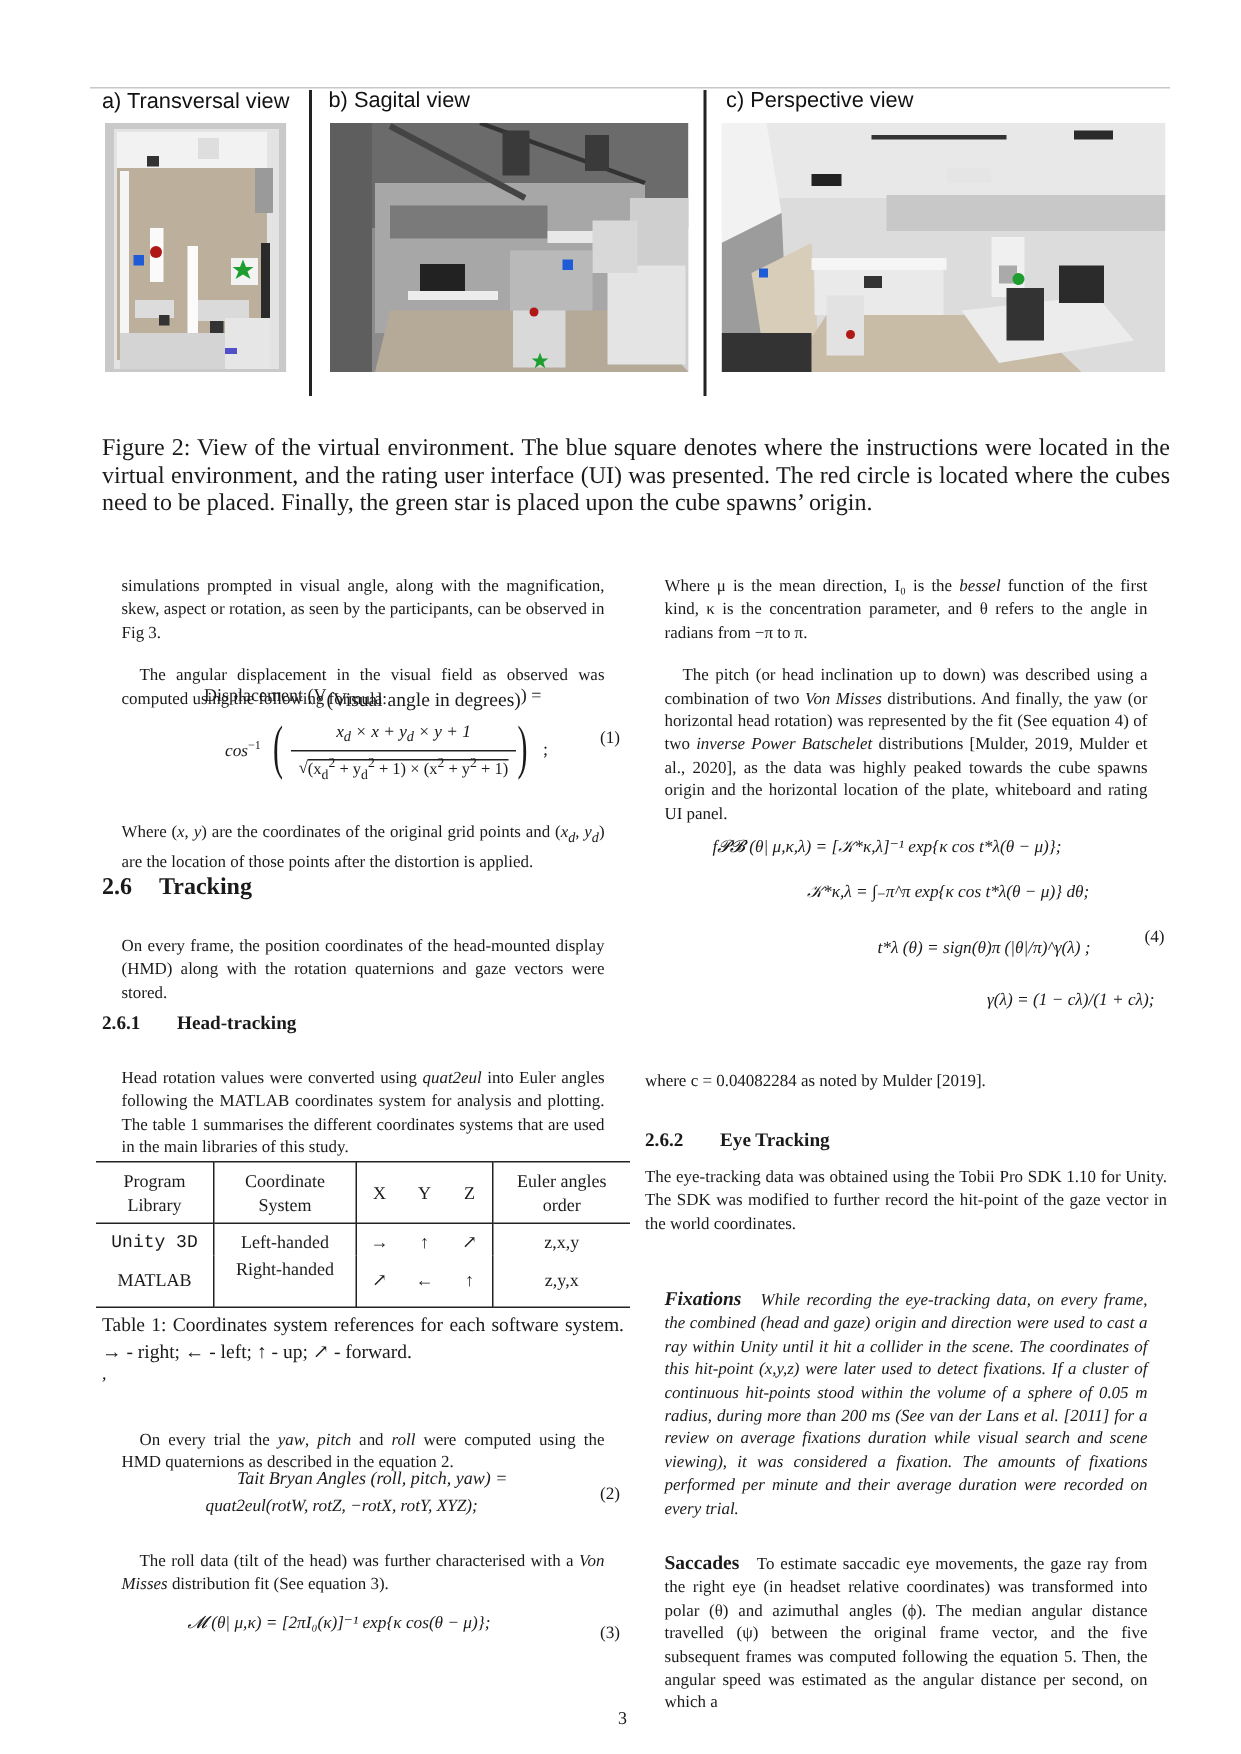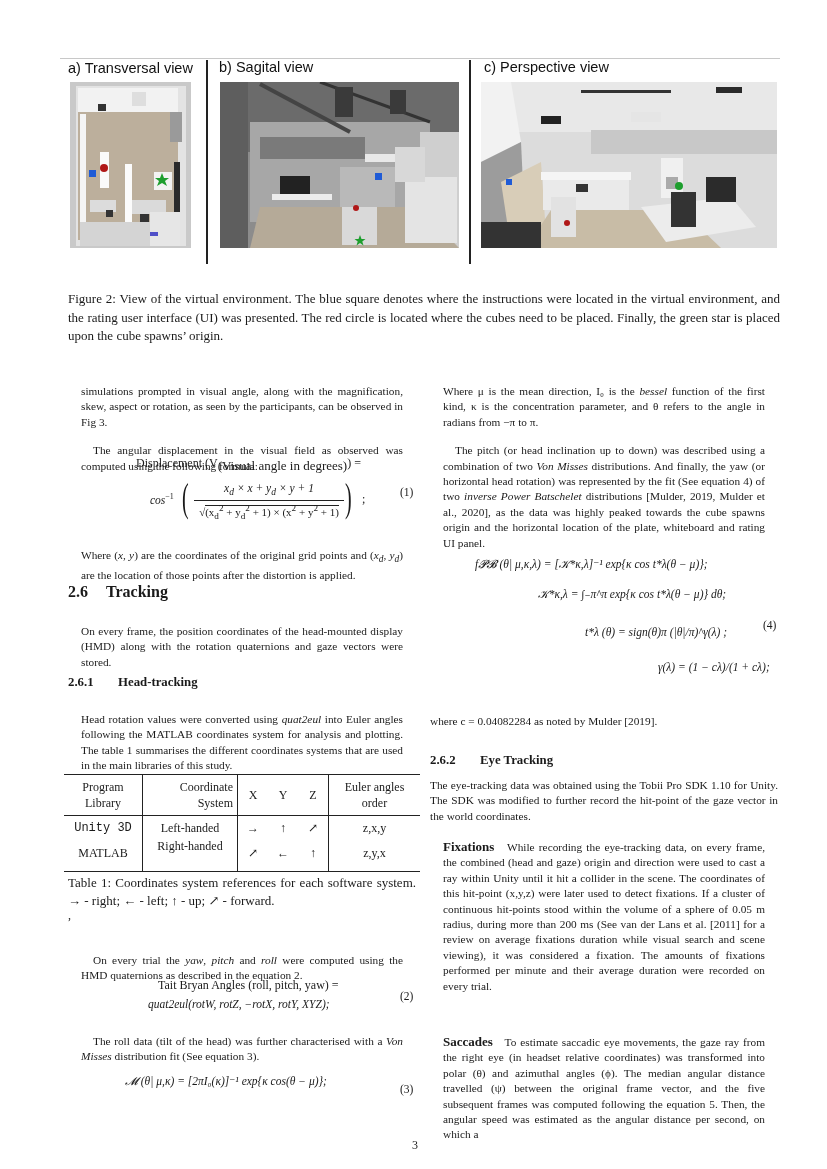--- a/index.html
+++ b/index.html
@@ -4,21 +4,21 @@
 <style>
   html,body{margin:0;padding:0;background:#fff;}
   body{width:827px;height:1169px;position:relative;overflow:hidden;font-family:"Liberation Serif","DejaVu Serif",serif;color:#1a1a1a;}
   .abs{position:absolute;}
   
   .fig-topline{left:60px;top:58px;width:720px;height:1px;background:#c8c8c8;}
   .fig-sep{width:2px;background:#222;}
   .panel-label{font-family:"Liberation Sans","DejaVu Sans",sans-serif;font-size:14.5px;color:#111;white-space:nowrap;}
   .render{overflow:hidden;}
   .render svg{display:block;}
-  .caption{left:68px;top:290px;width:712px;font-size:13px;line-height:18.5px;text-align:justify;}
+  .caption{left:68px;top:290px;width:712px;font-size:16px;line-height:18.5px;text-align:justify;}
   
   .col{font-size:11.3px;line-height:15.4px;text-align:justify;}
   .col p{margin:13px;}
   .ind{text-indent:12px;}
   h2.sec{font-size:16px;font-weight:bold;margin:0;}
   h3.sub{font-size:12.8px;font-weight:bold;margin:0;}
   .num{display:inline-block;width:38px;}
   .num2{display:inline-block;width:50px;}
   .eq{font-style:italic;font-size:11.5px;white-space:nowrap;}
   .eqnum{font-size:11.5px;}
@@ -165,21 +165,21 @@
 
 <div class="abs col" style="left:68px;top:699px;width:348px;">
   <p><span>Head rotation values were converted using </span><i>quat2eul</i><span> into Euler angles following the MATLAB coordinates system for analysis and plotting. The table 1 summarises the different coordinates systems that are used in the main libraries of this study.</span></p>
 </div>
 
 <div class="abs" style="left:64px;top:774px;">
   <table class="t1">
     <tbody>
         <tr class="top hdr">
       <td class="vr" style="width:70px;"><span>Program</span><br><span>Library</span></td>
-      <td class="vr" style="width:86px;text-align:right;"><span>Coordinate</span><br><span>System</span></td>
+      <td class="vr" style="width:86px;"><span>Coordinate</span><br><span>System</span></td>
       <td style="width:22px;">X</td>
       <td style="width:22px;">Y</td>
       <td class="vr" style="width:22px;">Z</td>
       <td><span>Euler angles</span><br><span>order</span></td>
     </tr>
     <tr>
       <td class="vr" style="padding-top:4px;font-family:Liberation Mono, monospace;">Unity 3D</td>
       <td class="vr" style="padding-top:4px;">Left-handed</td>
       <td style="padding-top:4px;">→</td>
       <td style="padding-top:4px;">↑</td>
@@ -198,22 +198,22 @@
     </table>
 </div>
 
 <div class="abs" style="left:68px;top:874px;width:348px;font-size:13px;line-height:18px;text-align:justify;">Table 1: Coordinates system references for each software system. → - right; ← - left; ↑ - up; ↗ - forward.</div>
 <div class="abs" style="left:68px;top:908px;font-size:12px;">,</div>
 
 <div class="abs col" style="left:68px;top:940px;width:348px;">
   <p class="ind"><span>On every trial the </span><i>yaw</i><span>, </span><i>pitch</i><span> and </span><i>roll</i><span> were computed using the HMD quaternions as described in the equation 2.</span></p>
 </div>
 
-<div class="abs" style="left:158px;top:978px;font-size:12px;white-space:nowrap;">Tait Bryan Angles (roll, pitch, yaw)  =</div>
-<div class="abs eq" style="left:137px;top:998px;margin-left:11px;">quat2eul(rotW, rotZ, −rotX, rotY, XYZ);</div>
+<div class="abs" style="left:158px;top:978px;font-size:12px;white-space:nowrap;font-style:italic;">Tait Bryan Angles (roll, pitch, yaw)  =</div>
+<div class="abs eq" style="left:137px;top:998px;">quat2eul(rotW, rotZ, −rotX, rotY, XYZ);</div>
 <div class="abs eqnum" style="left:400px;top:990px;">(2)</div>
 
 <div class="abs col" style="left:68px;top:1021px;width:348px;">
   <p class="ind"><span>The roll data (tilt of the head) was further characterised with a </span><i>Von Misses</i><span> distribution fit (See equation 3).</span></p>
 </div>
 
 <div class="abs eq" style="left:125px;top:1074px;">𝓜 (θ| μ,κ) = [2πI₀(κ)]⁻¹ exp{κ cos(θ − μ)};</div>
 <div class="abs eqnum" style="left:400px;top:1083px;">(3)</div>
 
 <div class="abs col" style="left:430px;top:371px;width:348px;">
@@ -228,21 +228,21 @@
 <div class="abs eqnum" style="left:763px;top:619px;">(4)</div>
 
 <div class="abs col" style="left:430px;top:714px;width:348px;">where c = 0.04082284 as noted by Mulder [2019].</div>
 
 <div class="abs" style="left:430px;top:753px;">
   <h3 class="sub"><span class="num2">2.6.2</span><span>Eye Tracking</span></h3>
 </div>
 
 <div class="abs col" style="left:430px;top:778px;width:348px;">The eye-tracking data was obtained using the Tobii Pro SDK 1.10 for Unity. The SDK was modified to further record the hit-point of the gaze vector in the world coordinates.</div>
 
-<div class="abs col" style="left:430px;top:826px;width:348px;">
+<div class="abs col" style="left:430px;top:845px;width:348px;font-style:italic;">
   <p><span class="runin">Fixations</span>&nbsp;&nbsp;&nbsp;<span>While recording the eye-tracking data, on every frame, the combined (head and gaze) origin and direction were used to cast a ray within Unity until it hit a collider in the scene. The coordinates of this hit-point (x,y,z) were later used to detect fixations. If a cluster of continuous hit-points stood within the volume of a sphere of 0.05 m radius, during more than 200 ms (See van der Lans et al. [2011] for a review on average fixations duration while visual search and scene viewing), it was considered a fixation. The amounts of fixations performed per minute and their average duration were recorded on every trial.</span></p>
 </div>
 
 <div class="abs col" style="left:430px;top:1021px;width:348px;">
   <p><span class="runin">Saccades</span>&nbsp;&nbsp;&nbsp;<span>To estimate saccadic eye movements, the gaze ray from the right eye (in headset relative coordinates) was transformed into polar (θ) and azimuthal angles (ϕ). The median angular distance travelled (ψ) between the original frame vector, and the five subsequent frames was computed following the equation 5. Then, the angular speed was estimated as the angular distance per second, on which a</span></p>
 </div>
 
 <div class="abs pageno">3</div>
 
 </body></html>

